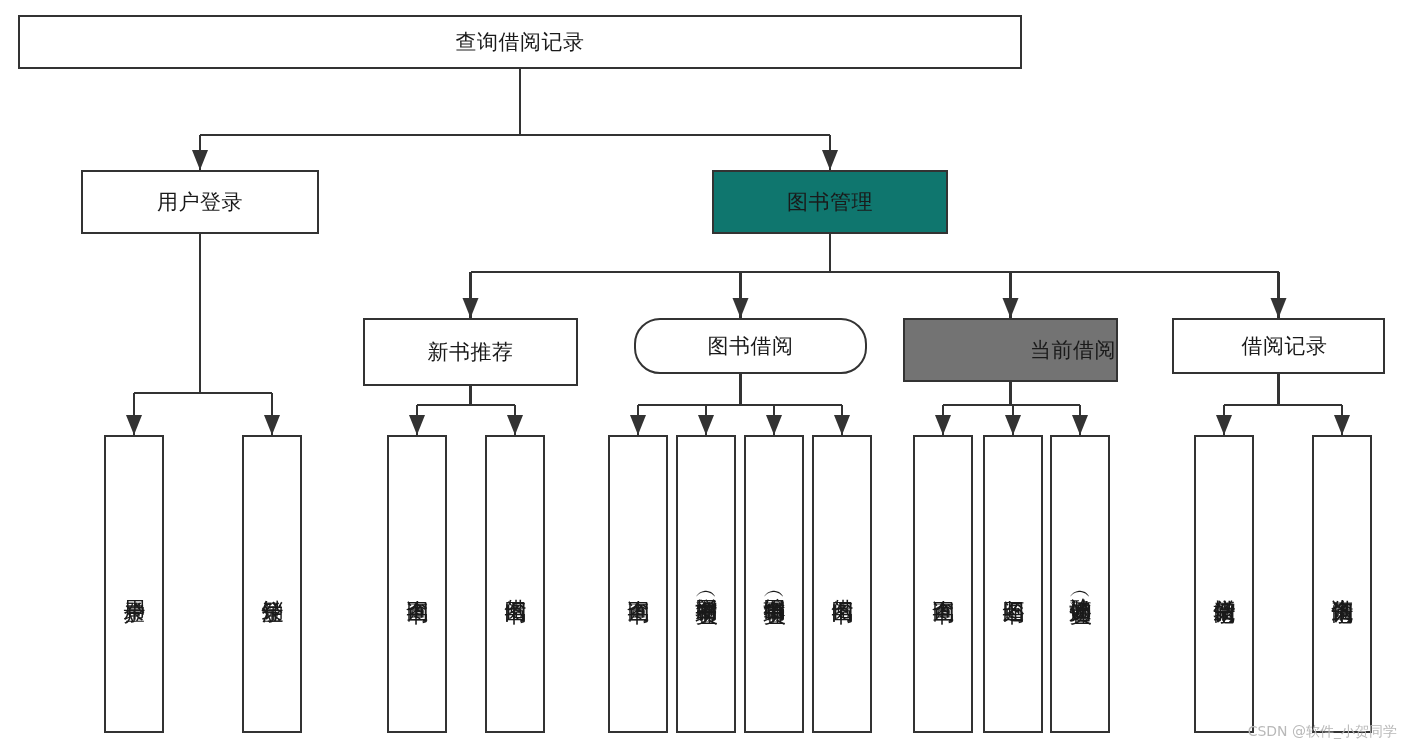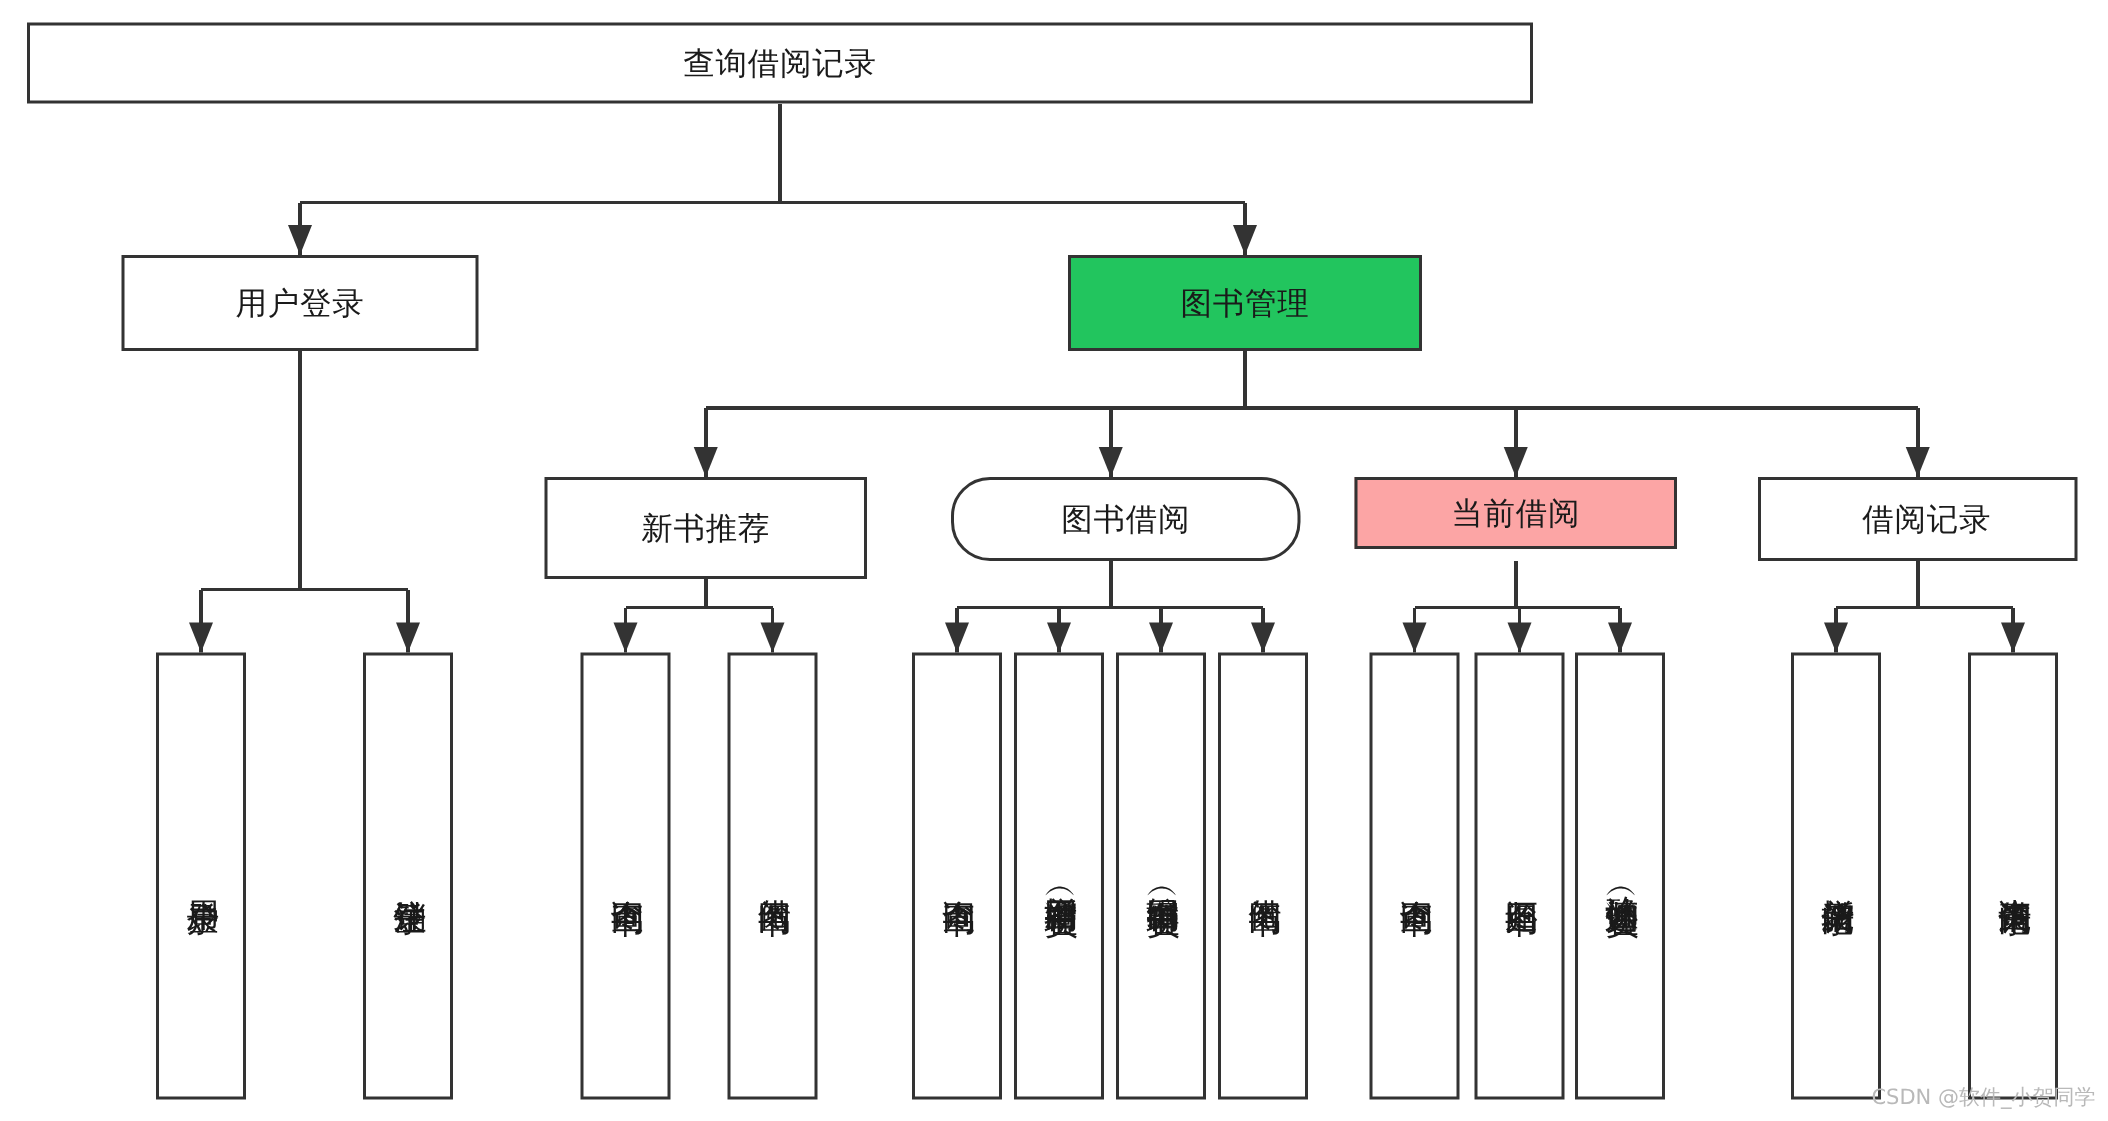--- a/index.html
+++ b/index.html
@@ -126,30 +126,30 @@
       <line x1="1342" y1="405" x2="1342" y2="435" stroke="#333333" stroke-width="2.5" shape-rendering="crispEdges"></line>
       <path d="M 1334 415 L 1350 415 L 1342 435 Z" fill="#333333"></path>
     </svg>
   <div id="nodes">
       <div class="node h" style="left: 18px; top: 15px; width: 1004px; height: 54px; border-color: rgb(51, 51, 51); background: rgb(255, 255, 255); color: rgb(26, 26, 26);">
         <span class="lbl">查询借阅记录</span>
       </div>
       <div class="node h" style="left: 81px; top: 170px; width: 238px; height: 64px; border-color: rgb(51, 51, 51); background: rgb(255, 255, 255); color: rgb(26, 26, 26);">
         <span class="lbl">用户登录</span>
       </div>
-      <div class="node h" style="left: 712px; top: 170px; width: 236px; height: 64px; border-color: rgb(51, 51, 51); background: #22c55e; color: rgb(26, 26, 26);">
+      <div class="node h" style="left: 712px; top: 170px; width: 236px; height: 64px; border-color: rgb(51, 51, 51); background: #0f766e; color: rgb(26, 26, 26);">
         <span class="lbl">图书管理</span>
       </div>
       <div class="node h" style="left: 363px; top: 318px; width: 215px; height: 68px; border-color: rgb(51, 51, 51); background: rgb(255, 255, 255); color: rgb(26, 26, 26);">
         <span class="lbl">新书推荐</span>
       </div>
       <div class="node h" style="left: 634px; top: 318px; width: 233px; height: 56px; border-color: rgb(51, 51, 51); background: rgb(255, 255, 255); color: rgb(26, 26, 26); border-radius: 26px;">
         <span class="lbl">图书借阅</span>
       </div>
-      <div class="node h" style="left: 903px; top: 318px; width: 215px; height: 48px; border-color: rgb(51, 51, 51); background: #fca5a5; color: rgb(26, 26, 26);">
+      <div class="node h" style="left: 903px; top: 318px; width: 215px; height: 64px; border-color: rgb(51, 51, 51); background: #737373; color: rgb(26, 26, 26); justify-content: flex-end;">
         <span class="lbl">当前借阅</span>
       </div>
       <div class="node h" style="left: 1172px; top: 318px; width: 213px; height: 56px; border-color: rgb(51, 51, 51); background: rgb(255, 255, 255); color: rgb(26, 26, 26); padding-left: 12px;">
         <span class="lbl">借阅记录</span>
       </div>
       <div class="node v" style="left: 104px; top: 435px; width: 60px; height: 298px; border-color: rgb(51, 51, 51); background: rgb(255, 255, 255); color: rgb(26, 26, 26);">
         <span class="lbl">用户登录</span>
       </div>
       <div class="node v" style="left: 242px; top: 435px; width: 60px; height: 298px; border-color: rgb(51, 51, 51); background: rgb(255, 255, 255); color: rgb(26, 26, 26);">
         <span class="lbl">注销登录</span>

